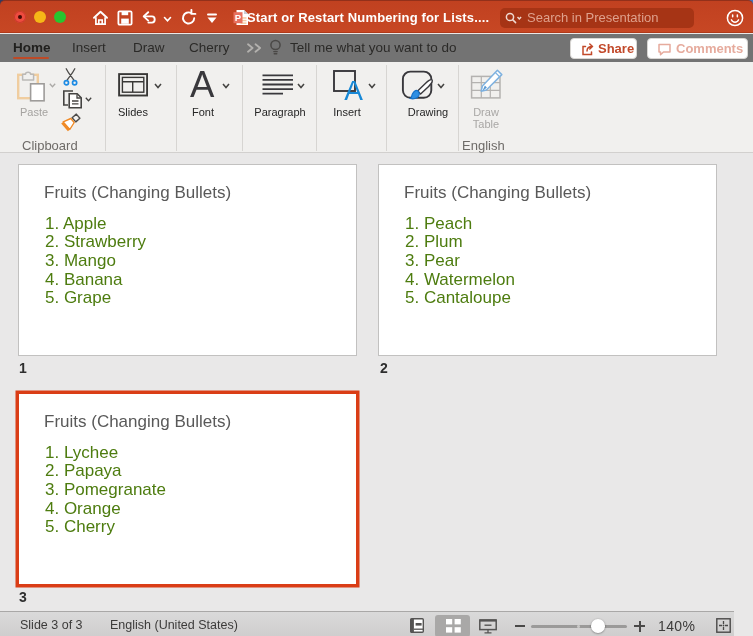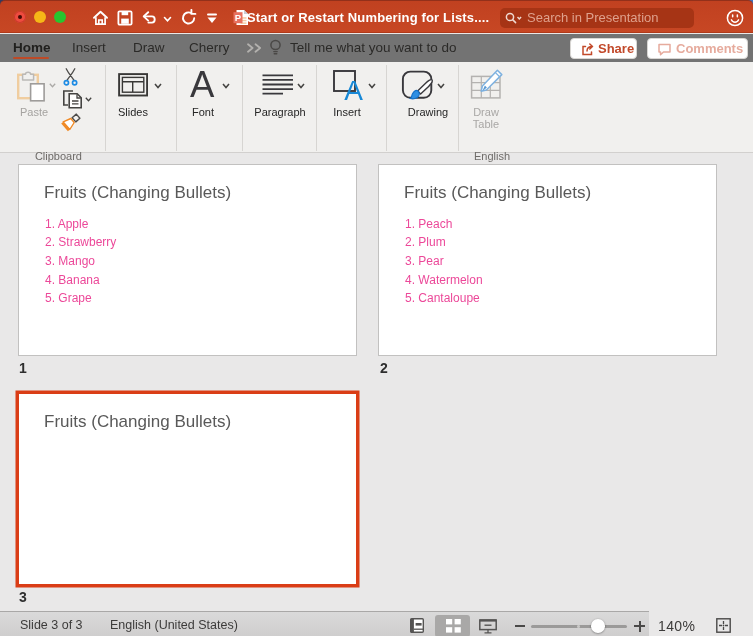--- a/index.html
+++ b/index.html
@@ -11,29 +11,29 @@
 .search{position:absolute;left:500px;top:7px;width:194px;height:20px;background:#A63415;border-radius:5px;color:#DFA18D;font-size:13px;line-height:20px}
 
 .tabrow{position:absolute;left:0;top:34px;width:753px;height:28px;background:#737373}
 .tab{position:absolute;top:6px;font-size:13.5px;color:#2B2A28}
 .homeul{position:absolute;left:12.5px;top:22.5px;width:36.5px;height:2.6px;background:#BE4A27;border-radius:2px}
 .btn{position:absolute;top:4px;height:21px;background:#fff;border:1px solid #D8D6D3;border-radius:4px;font-size:13px;font-weight:bold;line-height:19px}
 
 .ribbon{position:absolute;left:0;top:62px;width:753px;height:91px;background:#F1F0EE;border-bottom:1px solid #D2D0CE}
 .sep{position:absolute;top:3px;width:1px;height:86px;background:#D7D5D2}
 .rlabel{position:absolute;top:44px;font-size:11px;color:#262626;text-align:center;white-space:nowrap}
-.glabel{position:absolute;top:88px;font-size:11px;color:#6E6B68;text-align:right;white-space:nowrap}
+.glabel{position:absolute;top:76px;font-size:13px;color:#6E6B68;text-align:left;white-space:nowrap}
 .chev{position:absolute}
 
 .slide{position:absolute;width:339px;height:192px;background:#fff;border:1px solid #C2C1C0}
 .stitle{position:absolute;left:25px;top:18px;font-size:17px;color:#595959}
-.slist{position:absolute;left:26px;top:49.5px;font-size:12px;color:#ec4899;line-height:18.7px}
+.slist{position:absolute;left:26px;top:49.5px;font-size:17px;color:#4d7c0f;line-height:18.7px}
 .snum{position:absolute;font-size:14px;font-weight:bold;color:#2E2E2E}
 
-.statusbar{position:absolute;left:0;top:611px;width:649px;height:25px;background:linear-gradient(#DADADA,#CFCECE);border-top:1px solid #A9A8A7}
+.statusbar{position:absolute;left:0;top:611px;width:734px;height:25px;background:linear-gradient(#DADADA,#CFCECE);border-top:1px solid #A9A8A7}
 .stext{position:absolute;top:6px;font-size:12.5px;color:#3C3B3A}
 </style></head><body>
 
 <div class="abs" style="left:0;top:0;width:8px;height:8px;background:#323A60"></div>
 <div class="abs" style="left:745px;top:0;width:8px;height:8px;background:#4272BE"></div>
 <div class="titlebar" style="border-radius:5px 5px 0 0">
   <div class="light" style="left:14px;background:#EE4C3F;box-shadow:inset 0 0 0 1px #C93A2C"></div>
   <div class="abs" style="left:18px;top:14px;width:4px;height:4px;border-radius:50%;background:#450A04"></div>
   <div class="light" style="left:34px;background:#F6B717"></div>
   <div class="light" style="left:54px;background:#27C62F"></div>
@@ -229,20 +229,21 @@
 <div class="snum" style="left:19px;top:360px">1</div>
 
 <div class="slide" style="left:378px;top:164px">
   <div class="stitle">Fruits (Changing Bullets)</div>
   <div class="slist">1. Peach<br>2. Plum<br>3. Pear<br>4. Watermelon<br>5. Cantaloupe</div>
 </div>
 <div class="snum" style="left:380px;top:360px">2</div>
 
 <div class="slide" style="left:18px;top:393px;border-color:#DA3D16;box-shadow:0 0 0 2.5px #DA3D16">
   <div class="stitle">Fruits (Changing Bullets)</div>
+  <div class="slist">1. Lychee<br>2. Papaya<br>3. Pomegranate<br>4. Orange<br>5. Cherry</div>
 </div>
 <div class="snum" style="left:19px;top:589px">3</div>
 
 <div class="statusbar">
   <div class="stext" style="left:20px">Slide 3 of 3</div>
   <div class="stext" style="left:110px">English (United States)</div>
 
   <svg class="abs" style="left:410px;top:6px" width="14" height="15" viewBox="0 0 14 15">
     <rect x="0.7" y="0.7" width="12.6" height="13.6" rx="1" fill="#fff" stroke="#555453" stroke-width="1.4"></rect>
     <rect x="0.7" y="0.7" width="3.2" height="13.6" fill="#555453"></rect>

